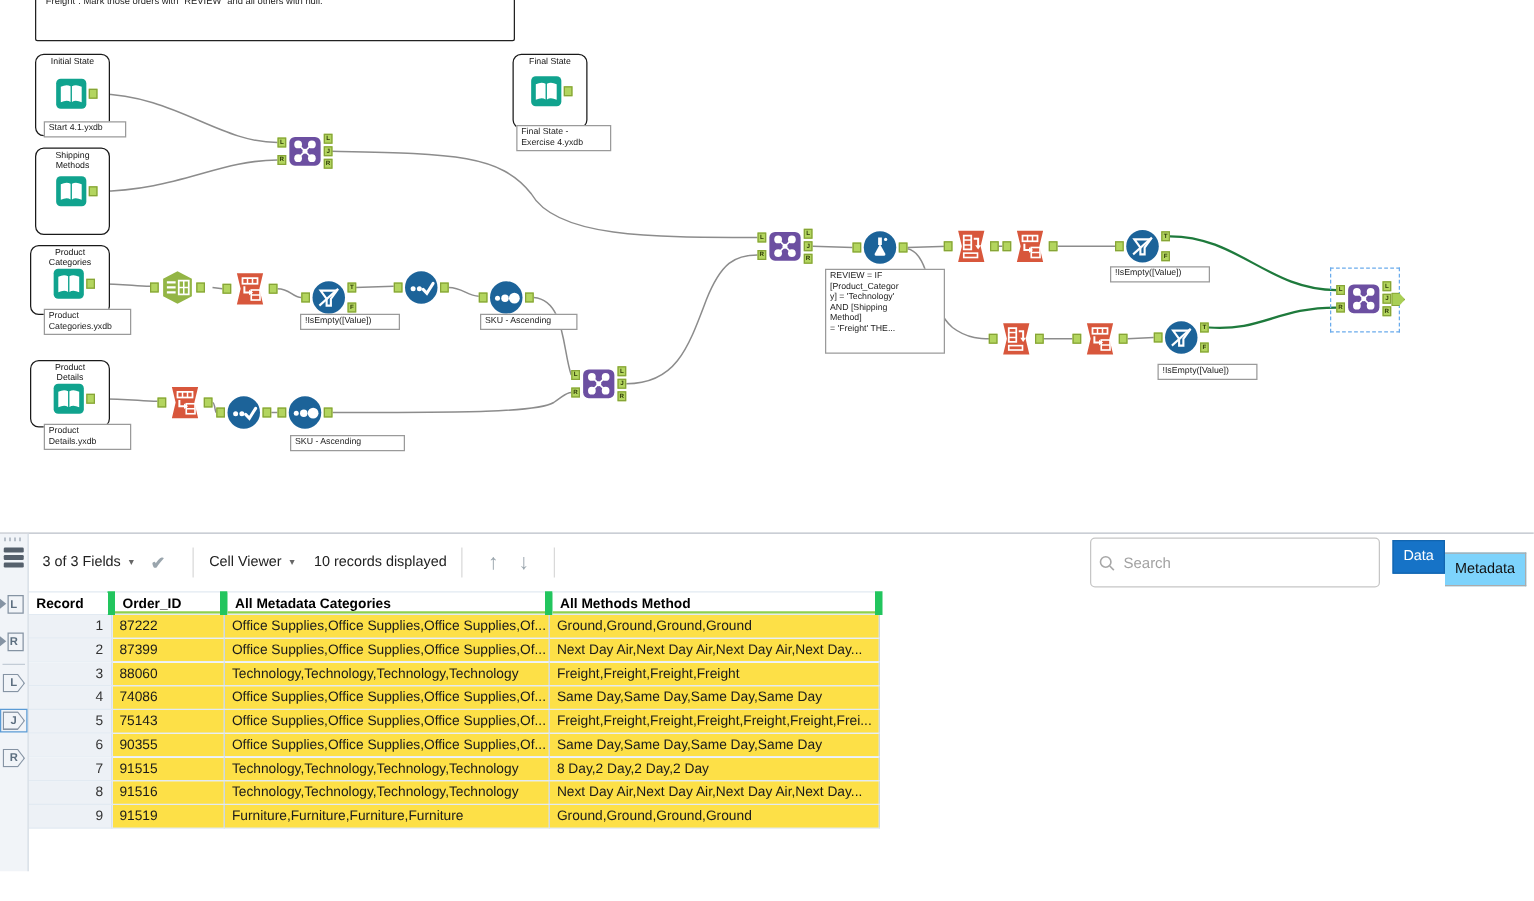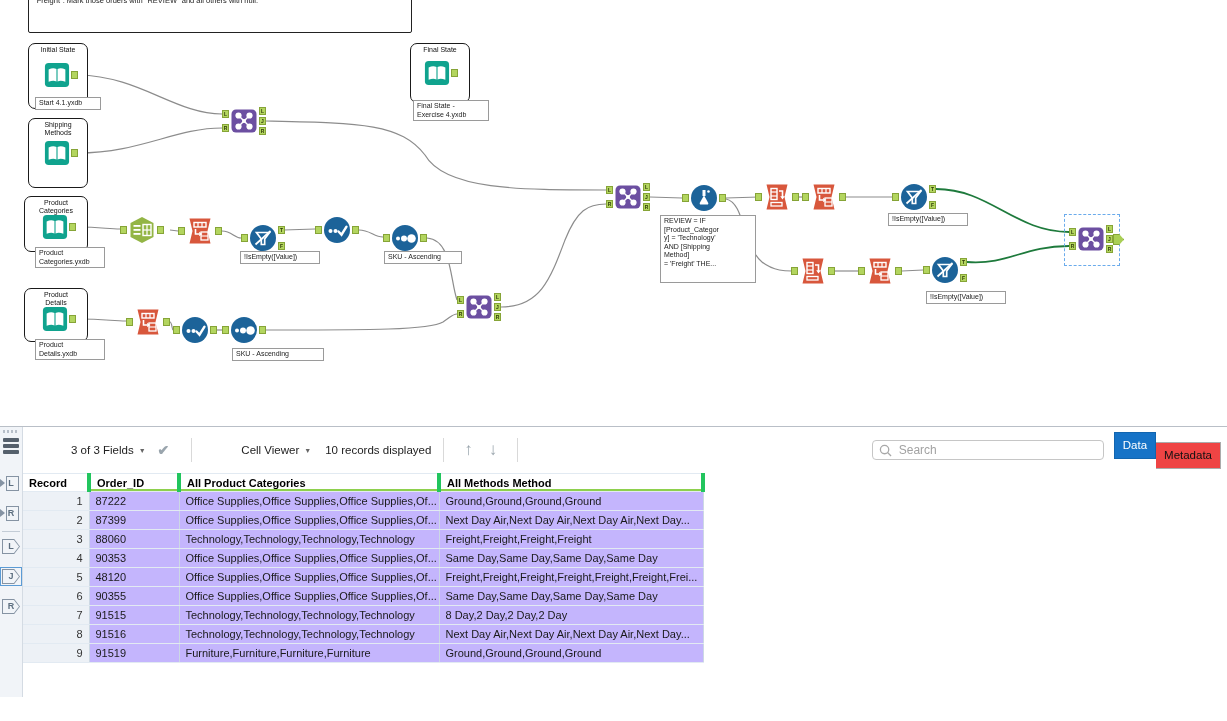--- a/index.html
+++ b/index.html
@@ -45,42 +45,42 @@
     color:#5d6f80;font-weight:bold;}
   .pent{position:absolute;inset:0;clip-path:polygon(0 0,68% 0,100% 50%,68% 100%,0 100%);background:#8593a3;}
   .pent::after{content:"";position:absolute;inset:1px;clip-path:polygon(0 0,68% 0,100% 50%,68% 100%,0 100%);background:#f1f4f8;}
   .chev{position:absolute;left:-2px;top:3px;width:0;height:0;border-top:4.5px solid transparent;
     border-bottom:4.5px solid transparent;border-left:5px solid #8593a3;}
   .sq{position:absolute;left:4px;top:0;width:13px;height:15px;border:1px solid #8593a3;
     box-sizing:border-box;background:#f1f4f8;}
   .anch.sel-j{outline:1.5px solid #5b9bd5;outline-offset:1px;}
   .r-content{flex:1;display:flex;flex-direction:column;}
   .r-toolbar{height:46px;display:flex;align-items:center;padding-left:11px;font-size:11.5px;color:#222;}
-  .tb-item{display:flex;align-items:center;cursor:default;margin-left:37px;}
+  .tb-item{display:flex;align-items:center;cursor:default;}
   .caret{font-size:7px;color:#666;margin-left:5px;}
   .tb-check{color:#9aa5ad;font-size:14px;margin:0 10px 0 12px;font-weight:bold;}
   .tb-sep{width:1px;height:24px;background:#d9d9d9;margin:0 12px;}
   .tb-arrow{color:#9aa5ad;font-size:17px;margin:0 8px;}
-  .searchbox{margin-left:auto;display:flex;align-items:center;width:232px;height:20px;
+  .searchbox{margin-left:auto;display:flex;align-items:center;width:232px;height:40px;
     border:1px solid #c6c6c6;border-radius:4px;background:#fff;padding:0 6px;box-sizing:border-box;}
   .searchbox input{border:none;outline:none;flex:1;font-size:12px;color:#444;
     font-family:"Liberation Sans",sans-serif;margin-left:5px;background:transparent;}
   .searchbox input::placeholder{color:#a2a2a2;}
   .seg{display:flex;margin:0 6px 0 10px;text-align:right;}
   .seg .seg-data{height:25px;padding:0 8px;font-size:11.5px;line-height:25px;background:#1673c7;
     color:#fff;border:1px solid #1265af;}
-  .seg .seg-meta{height:25px;padding:0 8px;font-size:11.5px;line-height:25px;background:#ef4444;
+  .seg .seg-meta{height:25px;padding:0 8px;font-size:11.5px;line-height:25px;background:#7dd3fc;
     color:#111;border:1px solid #ababab;border-left:none;margin-top:10px;}
   
   table.grid{border-collapse:collapse;table-layout:fixed;width:680px;font-size:11px;}
   table.grid th{height:17px;text-align:left;font-weight:bold;color:#000;padding:0 6px;
-    border-right:4px solid #22c55e;position:relative;white-space:nowrap;overflow:hidden;background:#fff;}
+    border-right:6px solid #22c55e;position:relative;white-space:nowrap;overflow:hidden;background:#fff;}
   table.grid th.green::after{content:"";position:absolute;left:0;right:0;bottom:0;height:2px;background:#8ed04d;}
   table.grid td{height:18px;padding:0 6px;border-right:1px solid #ccd8e4;border-bottom:1px solid #e2eaf2;
-    white-space:nowrap;overflow:hidden;color:#1a1a1a;background:#c4b5fd;}
+    white-space:nowrap;overflow:hidden;color:#1a1a1a;background:#fde047;}
   table.grid td.rec{background:#edf1f6;text-align:right;color:#333;}
   table.grid tr.hdr{border-bottom:1px solid #e2eaf2;border-top:1px solid #e2eaf2;}
 </style>
 </head>
 <body>
 
 <svg width="0" height="0" style="position:absolute">
   <defs>
     <symbol id="icon-input" viewBox="0 0 28 28">
       <rect x="1" y="1" width="26" height="26" rx="4" fill="#10a38e"></rect>
@@ -486,21 +486,21 @@
           <colgroup>
             <col style="width: 66px;">
             <col style="width: 90px;">
             <col style="width: 260px;">
             <col style="width: 264px;">
           </colgroup>
           <thead>
             <tr class="hdr">
               <th>Record</th>
               <th class="green">Order_ID</th>
-              <th class="green">All Product Categories</th>
+              <th class="green">All Metadata Categories</th>
               <th class="green">All Methods Method</th>
             </tr>
           </thead>
           <tbody>
             <tr>
               <td class="rec">1</td>
               <td>87222</td>
               <td>Office Supplies,Office Supplies,Office Supplies,Of...</td>
               <td>Ground,Ground,Ground,Ground</td>
             </tr>
@@ -511,27 +511,27 @@
               <td>Next Day Air,Next Day Air,Next Day Air,Next Day...</td>
             </tr>
             <tr>
               <td class="rec">3</td>
               <td>88060</td>
               <td>Technology,Technology,Technology,Technology</td>
               <td>Freight,Freight,Freight,Freight</td>
             </tr>
             <tr>
               <td class="rec">4</td>
-              <td>90353</td>
+              <td>74086</td>
               <td>Office Supplies,Office Supplies,Office Supplies,Of...</td>
               <td>Same Day,Same Day,Same Day,Same Day</td>
             </tr>
             <tr>
               <td class="rec">5</td>
-              <td>48120</td>
+              <td>75143</td>
               <td>Office Supplies,Office Supplies,Office Supplies,Of...</td>
               <td>Freight,Freight,Freight,Freight,Freight,Freight,Frei...</td>
             </tr>
             <tr>
               <td class="rec">6</td>
               <td>90355</td>
               <td>Office Supplies,Office Supplies,Office Supplies,Of...</td>
               <td>Same Day,Same Day,Same Day,Same Day</td>
             </tr>
             <tr>

